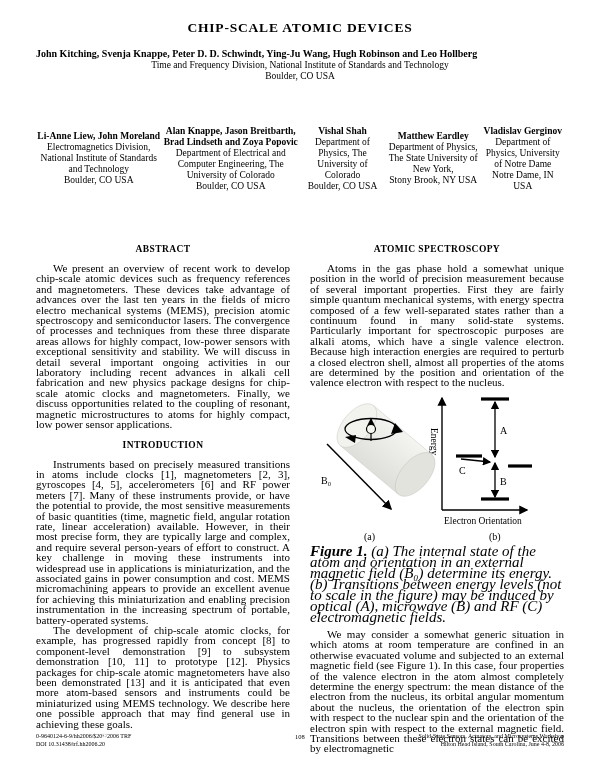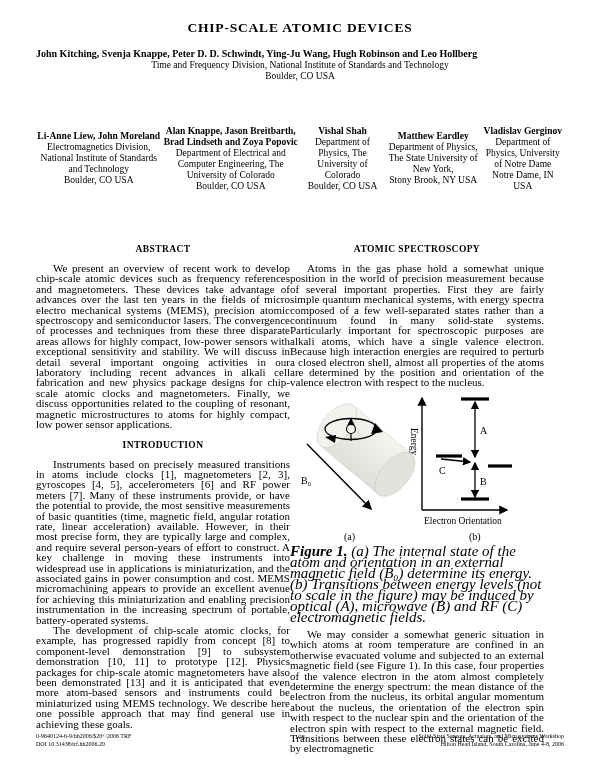--- a/index.html
+++ b/index.html
@@ -36,20 +36,21 @@
     min-height:138px;
   }
   .affil-col{width:50%;display:flex;flex-direction:row;align-items:center;}
   .affil-block{text-align:center;margin-bottom:13px;}
   .affil-names{font-weight:bold;font-size:9.5px;line-height:11px;margin:0 auto;}
   .affil-line{font-size:9.5px;line-height:11px;margin:0 auto;}
   .nwrap{max-width:192px;}
   .dwrap{max-width:198px;}
   .cols{
     display:flex;
+    gap:20px;
     margin-top:10px;
   }
   .col{width:254px;}
   .sec-heading{
     text-align:center;
     font-size:9.5px;font-weight:bold;
     letter-spacing:0.4px;
     margin:0 0 9px 0;
   }
   .sec-heading.mt{margin-top:10px;}

